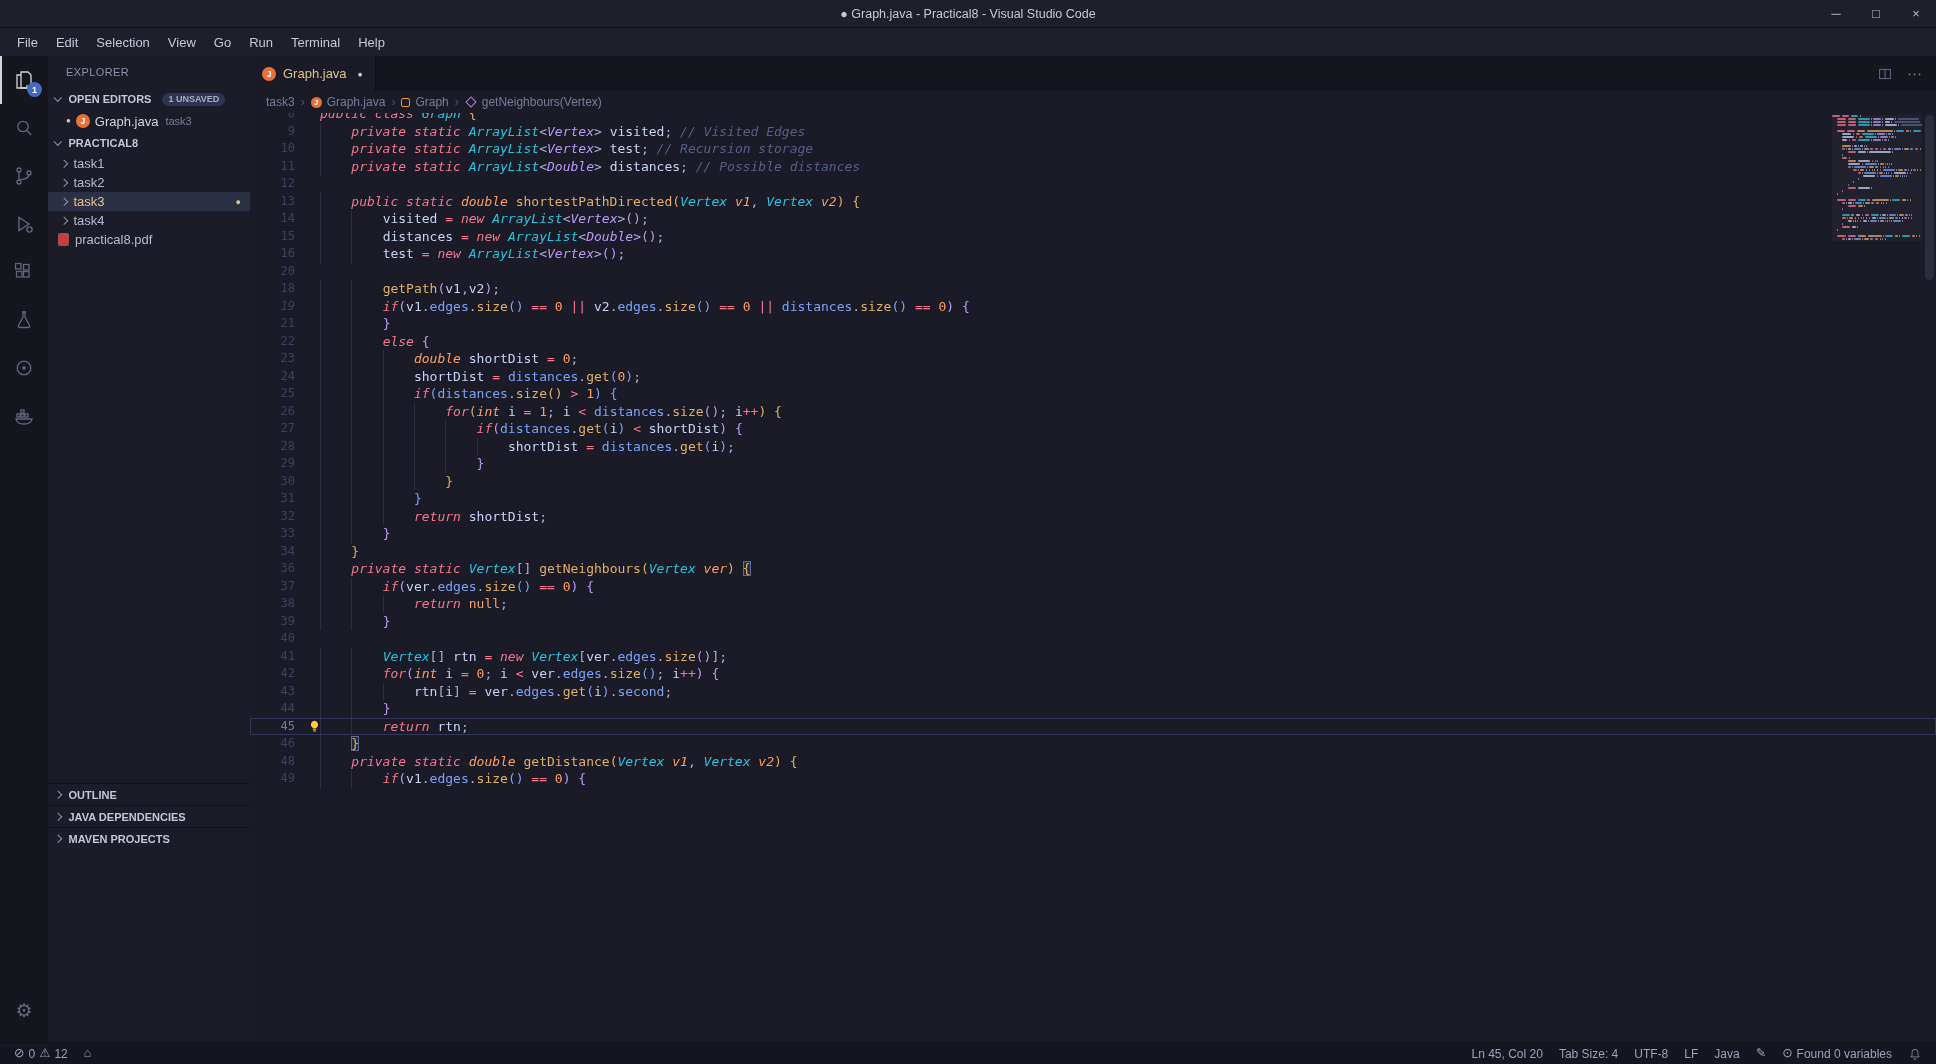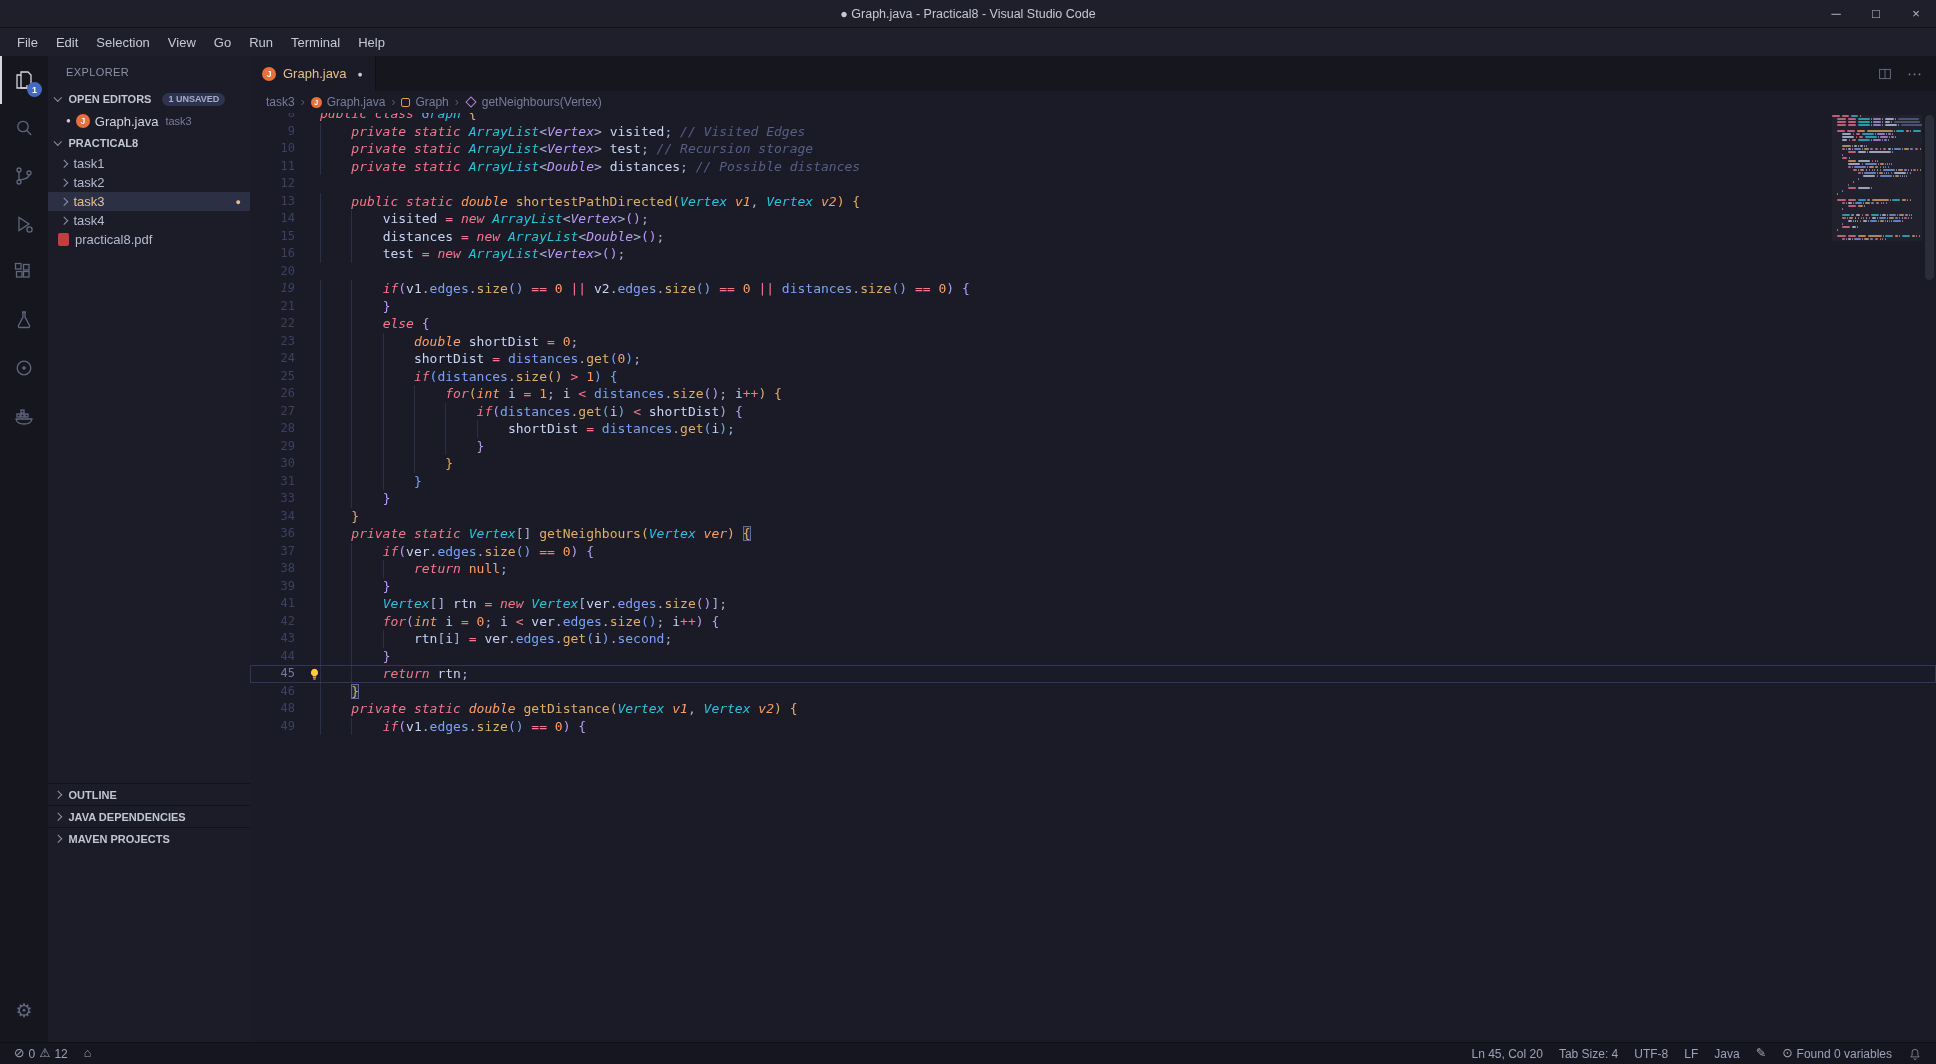--- a/index.html
+++ b/index.html
@@ -321,20 +321,24 @@
             </div>
             <div class="code-row">
               <span class="ln" style="display: block;">16</span>
               <span class="lc" style="display: block;"><span class="iguide">    </span><span class="iguide">    </span><span class="tk vr">test</span><span class="tk "> </span><span class="tk op">=</span><span class="tk "> </span><span class="tk kw">new</span><span class="tk "> </span><span class="tk ty">ArrayList</span><span class="tk pn">&lt;</span><span class="tk gt">Vertex</span><span class="tk pn">&gt;</span><span class="tk b2">()</span><span class="tk pn">;</span></span>
             </div>
             <div class="code-row">
               <span class="ln" style="display: block;">20</span>
               <span class="lc" style="display: block;"></span>
             </div>
             <div class="code-row">
+              <span class="ln" style="display: block;">18</span>
+              <span class="lc" style="display: block;"><span class="iguide">    </span><span class="iguide">    </span><span class="tk fn">getPath</span><span class="tk b2">(</span><span class="tk vr">v1</span><span class="tk pn">,</span><span class="tk vr">v2</span><span class="tk b2">)</span><span class="tk pn">;</span></span>
+            </div>
+            <div class="code-row">
               <span class="ln" style="display: block; font-style: italic;">19</span>
               <span class="lc" style="display: block;"><span class="iguide">    </span><span class="iguide">    </span><span class="tk kw">if</span><span class="tk b2">(</span><span class="tk vr">v1</span><span class="tk pn">.</span><span class="tk pr">edges</span><span class="tk pn">.</span><span class="tk fn">size</span><span class="tk b3">()</span><span class="tk "> </span><span class="tk op">==</span><span class="tk "> </span><span class="tk nm">0</span><span class="tk "> </span><span class="tk op">||</span><span class="tk "> </span><span class="tk vr">v2</span><span class="tk pn">.</span><span class="tk pr">edges</span><span class="tk pn">.</span><span class="tk fn">size</span><span class="tk b3">()</span><span class="tk "> </span><span class="tk op">==</span><span class="tk "> </span><span class="tk nm">0</span><span class="tk "> </span><span class="tk op">||</span><span class="tk "> </span><span class="tk pr">distances</span><span class="tk pn">.</span><span class="tk fn">size</span><span class="tk b3">()</span><span class="tk "> </span><span class="tk op">==</span><span class="tk "> </span><span class="tk nm">0</span><span class="tk b2">)</span><span class="tk "> </span><span class="tk b2">{</span></span>
             </div>
             <div class="code-row">
               <span class="ln" style="display: block;">21</span>
               <span class="lc" style="display: block;"><span class="iguide">    </span><span class="iguide">    </span><span class="tk b2">}</span></span>
             </div>
             <div class="code-row">
               <span class="ln" style="display: block;">22</span>
               <span class="lc" style="display: block;"><span class="iguide">    </span><span class="iguide">    </span><span class="tk kw">else</span><span class="tk "> </span><span class="tk b2">{</span></span>
@@ -369,20 +373,24 @@
             </div>
             <div class="code-row">
               <span class="ln" style="display: block;">30</span>
               <span class="lc" style="display: block;"><span class="iguide">    </span><span class="iguide">    </span><span class="iguide">    </span><span class="iguide">    </span><span class="tk b1">}</span></span>
             </div>
             <div class="code-row">
               <span class="ln" style="display: block;">31</span>
               <span class="lc" style="display: block;"><span class="iguide">    </span><span class="iguide">    </span><span class="iguide">    </span><span class="tk b3">}</span></span>
             </div>
             <div class="code-row">
+              <span class="ln" style="display: block;">32</span>
+              <span class="lc" style="display: block;"><span class="iguide">    </span><span class="iguide">    </span><span class="iguide">    </span><span class="tk kw">return</span><span class="tk "> </span><span class="tk vr">shortDist</span><span class="tk pn">;</span></span>
+            </div>
+            <div class="code-row">
               <span class="ln" style="display: block;">33</span>
               <span class="lc" style="display: block;"><span class="iguide">    </span><span class="iguide">    </span><span class="tk b2">}</span></span>
             </div>
             <div class="code-row">
               <span class="ln" style="display: block;">34</span>
               <span class="lc" style="display: block;"><span class="iguide">    </span><span class="tk b1">}</span></span>
             </div>
             <div class="code-row">
               <span class="ln" style="display: block;">36</span>
               <span class="lc" style="display: block;"><span class="iguide">    </span><span class="tk kw">private</span><span class="tk "> </span><span class="tk kw">static</span><span class="tk "> </span><span class="tk ty">Vertex</span><span class="tk pn">[]</span><span class="tk "> </span><span class="tk fn">getNeighbours</span><span class="tk b1">(</span><span class="tk ty">Vertex</span><span class="tk "> </span><span class="tk pm">ver</span><span class="tk b1">)</span><span class="tk "> </span><span class="tk b1 mt">{</span></span>
@@ -391,20 +399,24 @@
               <span class="ln" style="display: block;">37</span>
               <span class="lc" style="display: block;"><span class="iguide">    </span><span class="iguide">    </span><span class="tk kw">if</span><span class="tk b2">(</span><span class="tk vr">ver</span><span class="tk pn">.</span><span class="tk pr">edges</span><span class="tk pn">.</span><span class="tk fn">size</span><span class="tk b3">()</span><span class="tk "> </span><span class="tk op">==</span><span class="tk "> </span><span class="tk nm">0</span><span class="tk b2">)</span><span class="tk "> </span><span class="tk b2">{</span></span>
             </div>
             <div class="code-row">
               <span class="ln" style="display: block;">38</span>
               <span class="lc" style="display: block;"><span class="iguide">    </span><span class="iguide">    </span><span class="iguide">    </span><span class="tk kw">return</span><span class="tk "> </span><span class="tk nm">null</span><span class="tk pn">;</span></span>
             </div>
             <div class="code-row">
               <span class="ln" style="display: block;">39</span>
               <span class="lc" style="display: block;"><span class="iguide">    </span><span class="iguide">    </span><span class="tk b2">}</span></span>
+            </div>
+            <div class="code-row">
+              <span class="ln" style="display: block;">40</span>
+              <span class="lc" style="display: block;"></span>
             </div>
             <div class="code-row">
               <span class="ln" style="display: block;">41</span>
               <span class="lc" style="display: block;"><span class="iguide">    </span><span class="iguide">    </span><span class="tk ty">Vertex</span><span class="tk pn">[]</span><span class="tk "> </span><span class="tk vr">rtn</span><span class="tk "> </span><span class="tk op">=</span><span class="tk "> </span><span class="tk kw">new</span><span class="tk "> </span><span class="tk ty">Vertex</span><span class="tk pn">[</span><span class="tk vr">ver</span><span class="tk pn">.</span><span class="tk pr">edges</span><span class="tk pn">.</span><span class="tk fn">size</span><span class="tk b2">()</span><span class="tk pn">]</span><span class="tk pn">;</span></span>
             </div>
             <div class="code-row">
               <span class="ln" style="display: block;">42</span>
               <span class="lc" style="display: block;"><span class="iguide">    </span><span class="iguide">    </span><span class="tk kw">for</span><span class="tk b2">(</span><span class="tk st">int</span><span class="tk "> </span><span class="tk vr">i</span><span class="tk "> </span><span class="tk op">=</span><span class="tk "> </span><span class="tk nm">0</span><span class="tk pn">;</span><span class="tk "> </span><span class="tk vr">i</span><span class="tk "> </span><span class="tk op">&lt;</span><span class="tk "> </span><span class="tk vr">ver</span><span class="tk pn">.</span><span class="tk pr">edges</span><span class="tk pn">.</span><span class="tk fn">size</span><span class="tk b3">()</span><span class="tk pn">;</span><span class="tk "> </span><span class="tk vr">i</span><span class="tk op">++</span><span class="tk b2">)</span><span class="tk "> </span><span class="tk b2">{</span></span>
             </div>
             <div class="code-row">

